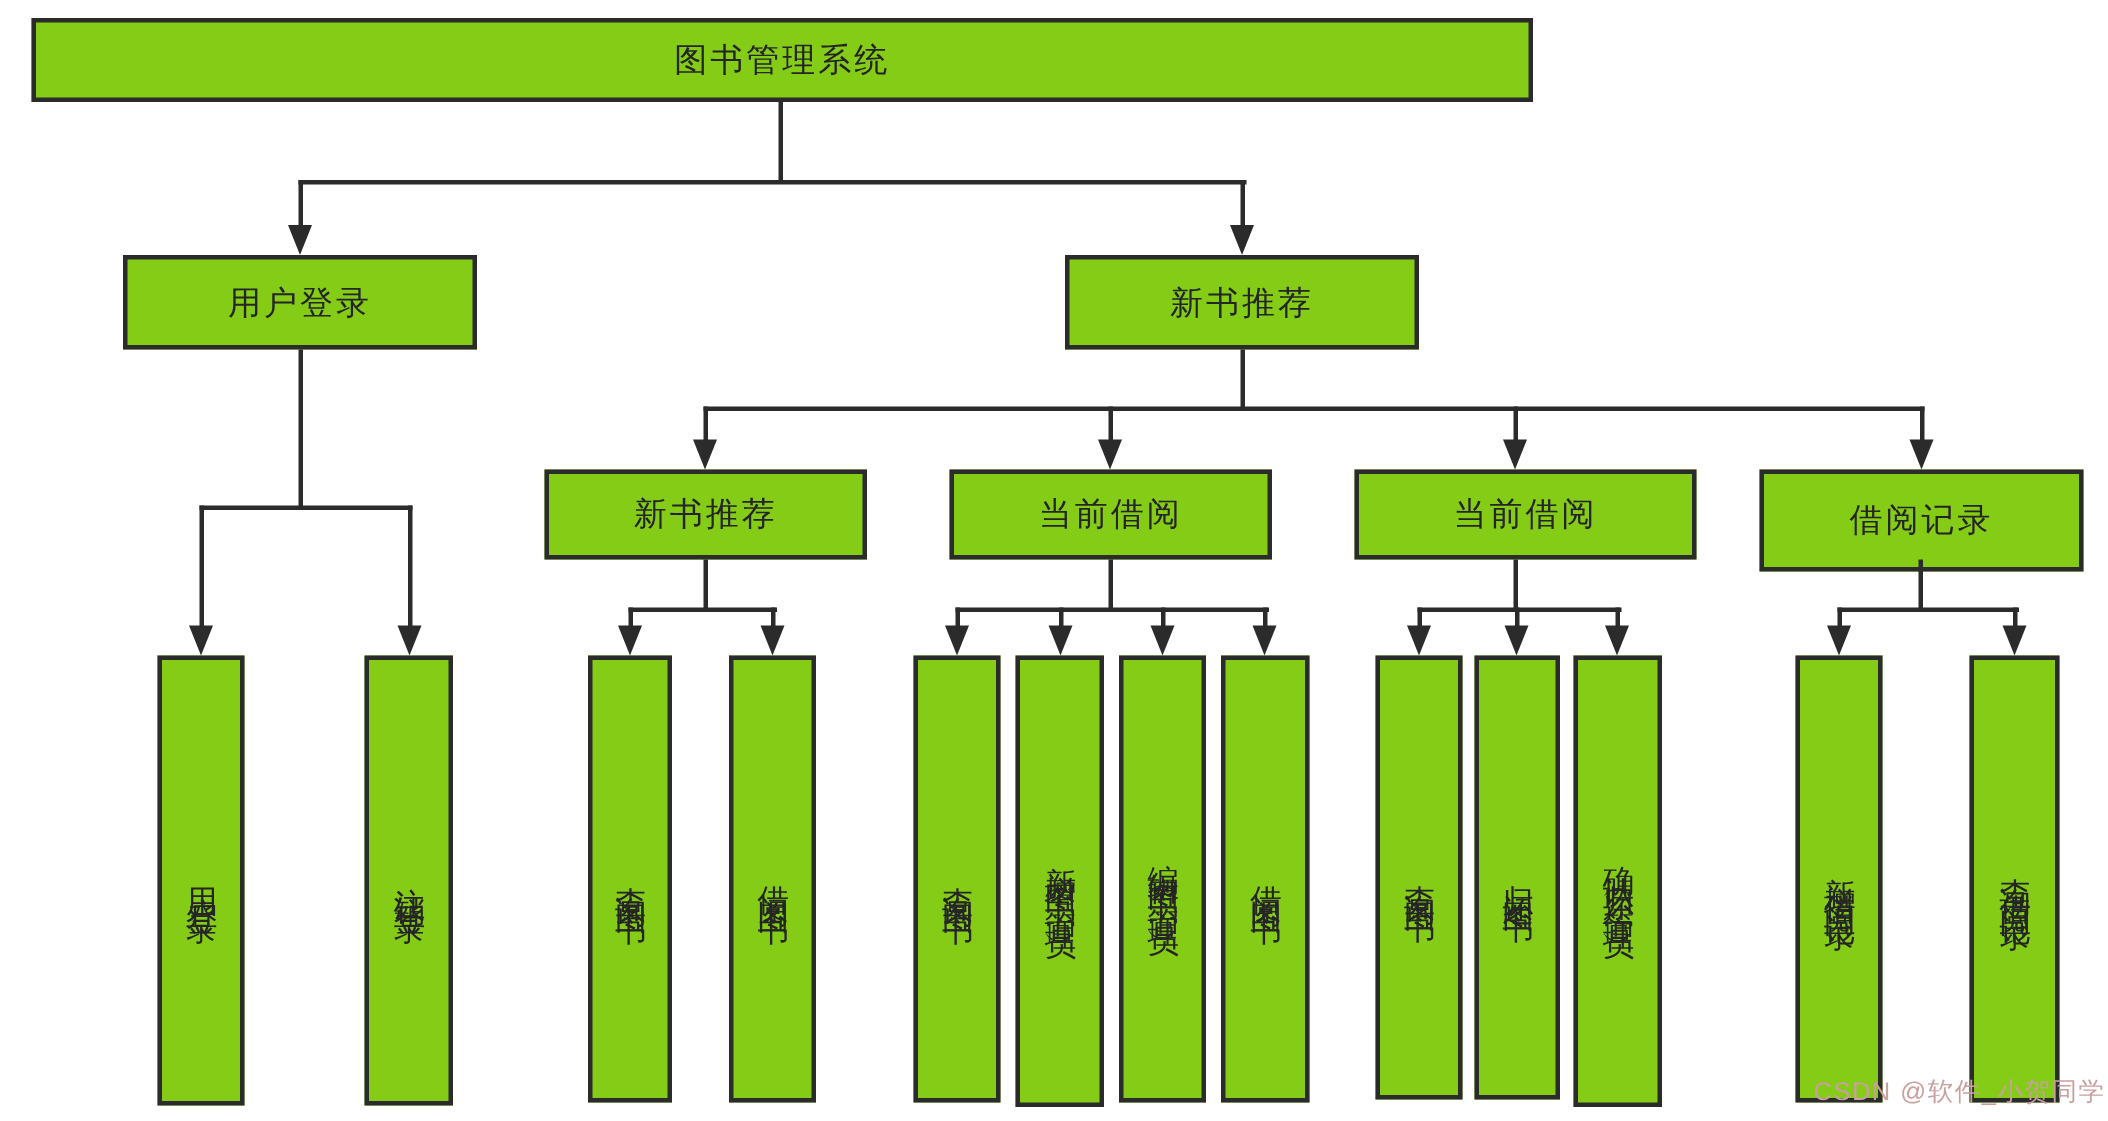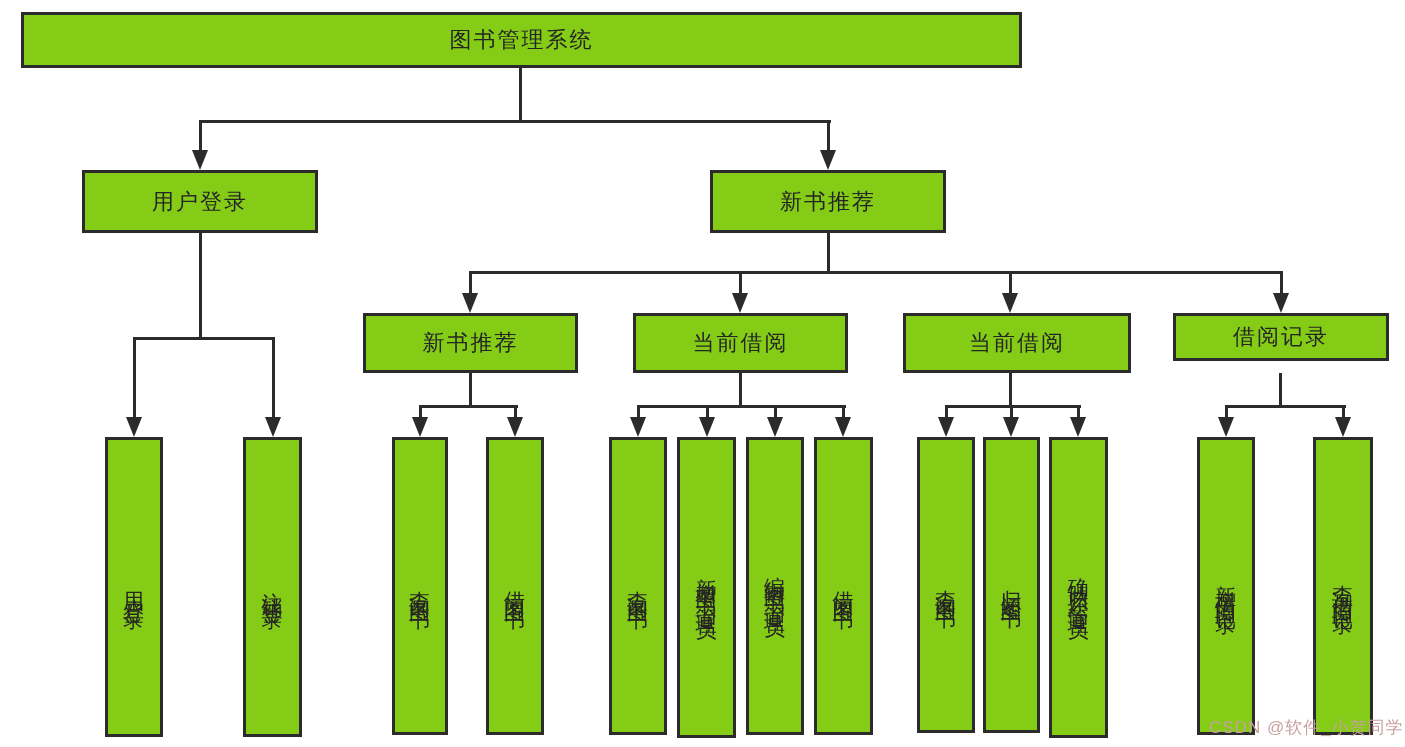--- a/index.html
+++ b/index.html
@@ -48,21 +48,21 @@
     margin-left:23px;
   }
 
   
   #root      {left:21px;  top:12px;  width:1001px;height:56px;}
   #b-login   {left:82px;  top:170px; width:236px; height:63px;}
   #b-mgmt    {left:710px; top:170px; width:236px; height:63px;}
   #n-newbook {left:363px; top:313px; width:215px; height:60px;}
   #n-borrow  {left:633px; top:313px; width:215px; height:60px;}
   #n-current {left:903px; top:313px; width:228px; height:60px;}
-  #n-records {left:1173px;top:313px; width:216px; height:48px;}
+  #n-records {left:1173px;top:313px; width:216px; height:68px;}
   #l-userlogin {left:105px; top:437px;width:58px;height:300px;}
   #l-logout    {left:243px; top:437px;width:59px;height:300px;}
   #l-nb-query  {left:392px; top:437px;width:56px;height:298px;}
   #l-nb-borrow {left:486px; top:437px;width:58px;height:298px;}
   #l-bw-query  {left:609px; top:437px;width:58px;height:298px;}
   #l-bw-add    {left:677px; top:437px;width:59px;height:301px;}
   #l-bw-edit   {left:746px; top:437px;width:58px;height:298px;}
   #l-bw-borrow {left:814px; top:437px;width:59px;height:298px;}
   #l-cr-query  {left:917px; top:437px;width:58px;height:296px;}
   #l-cr-return {left:983px; top:437px;width:57px;height:296px;}

